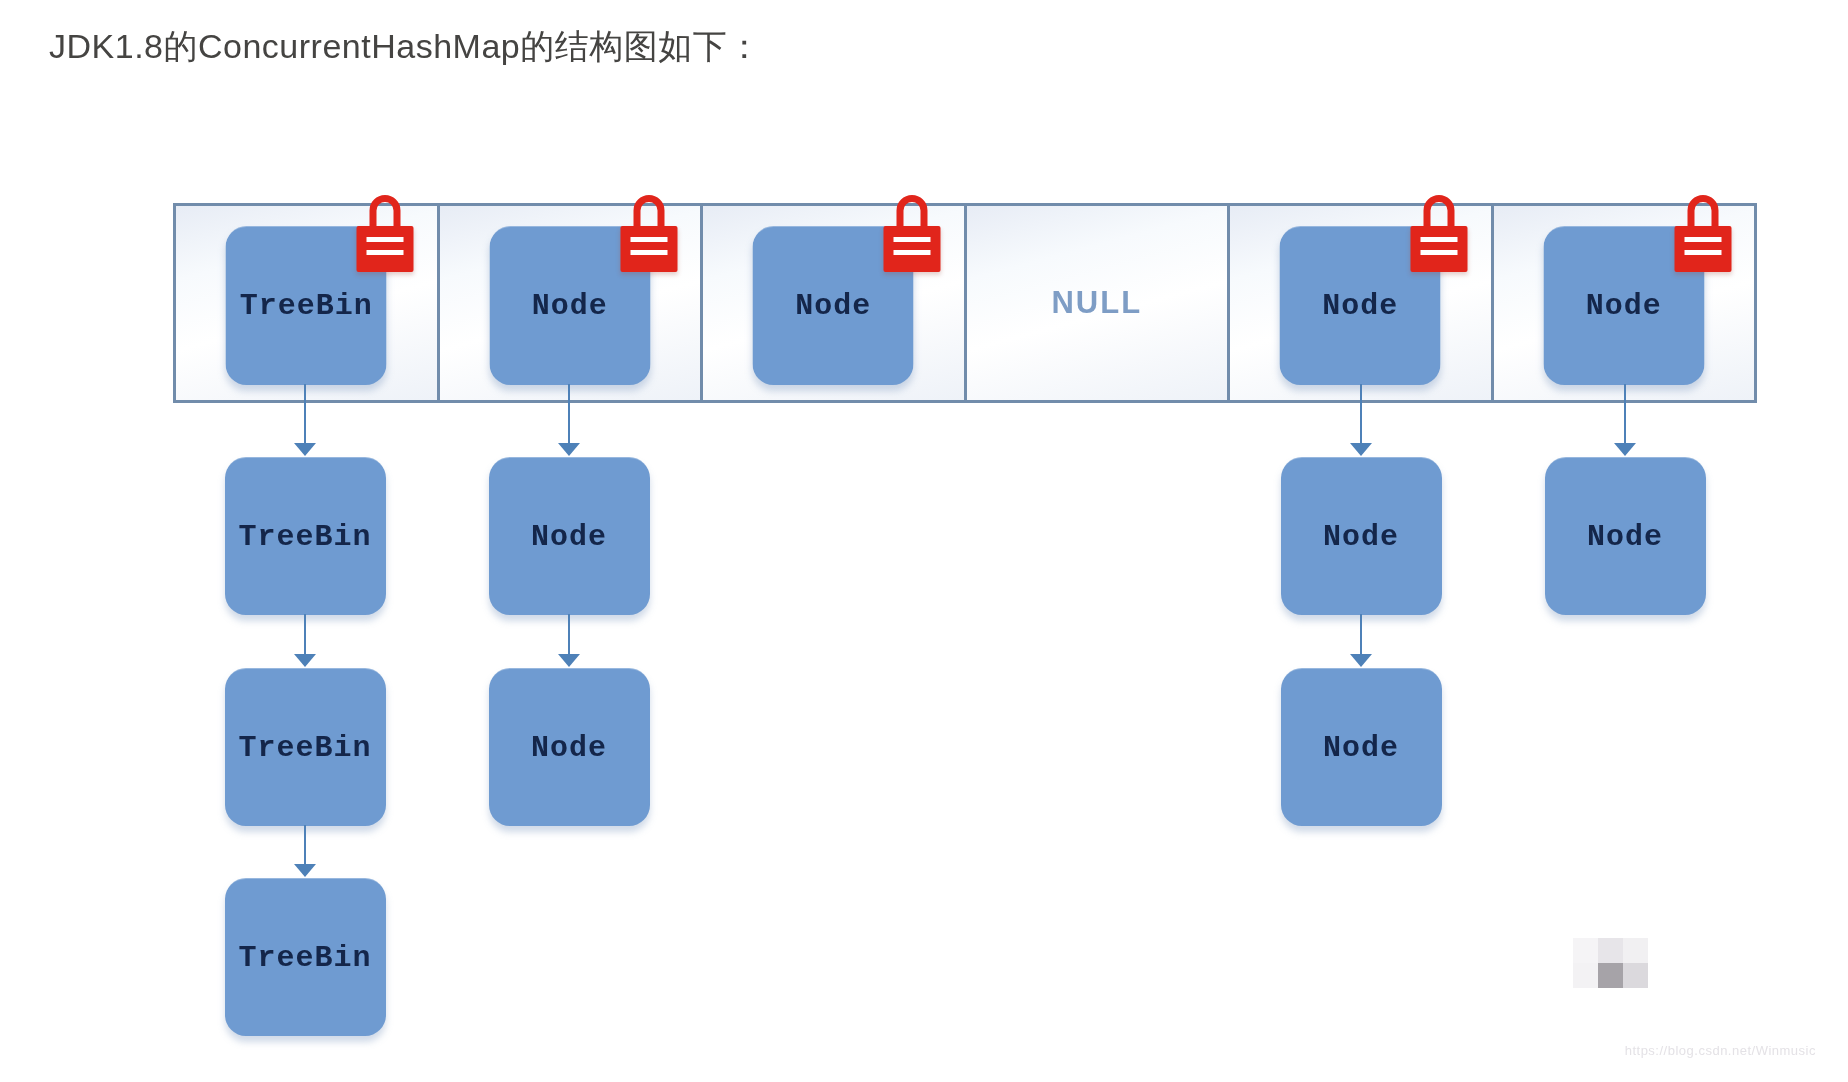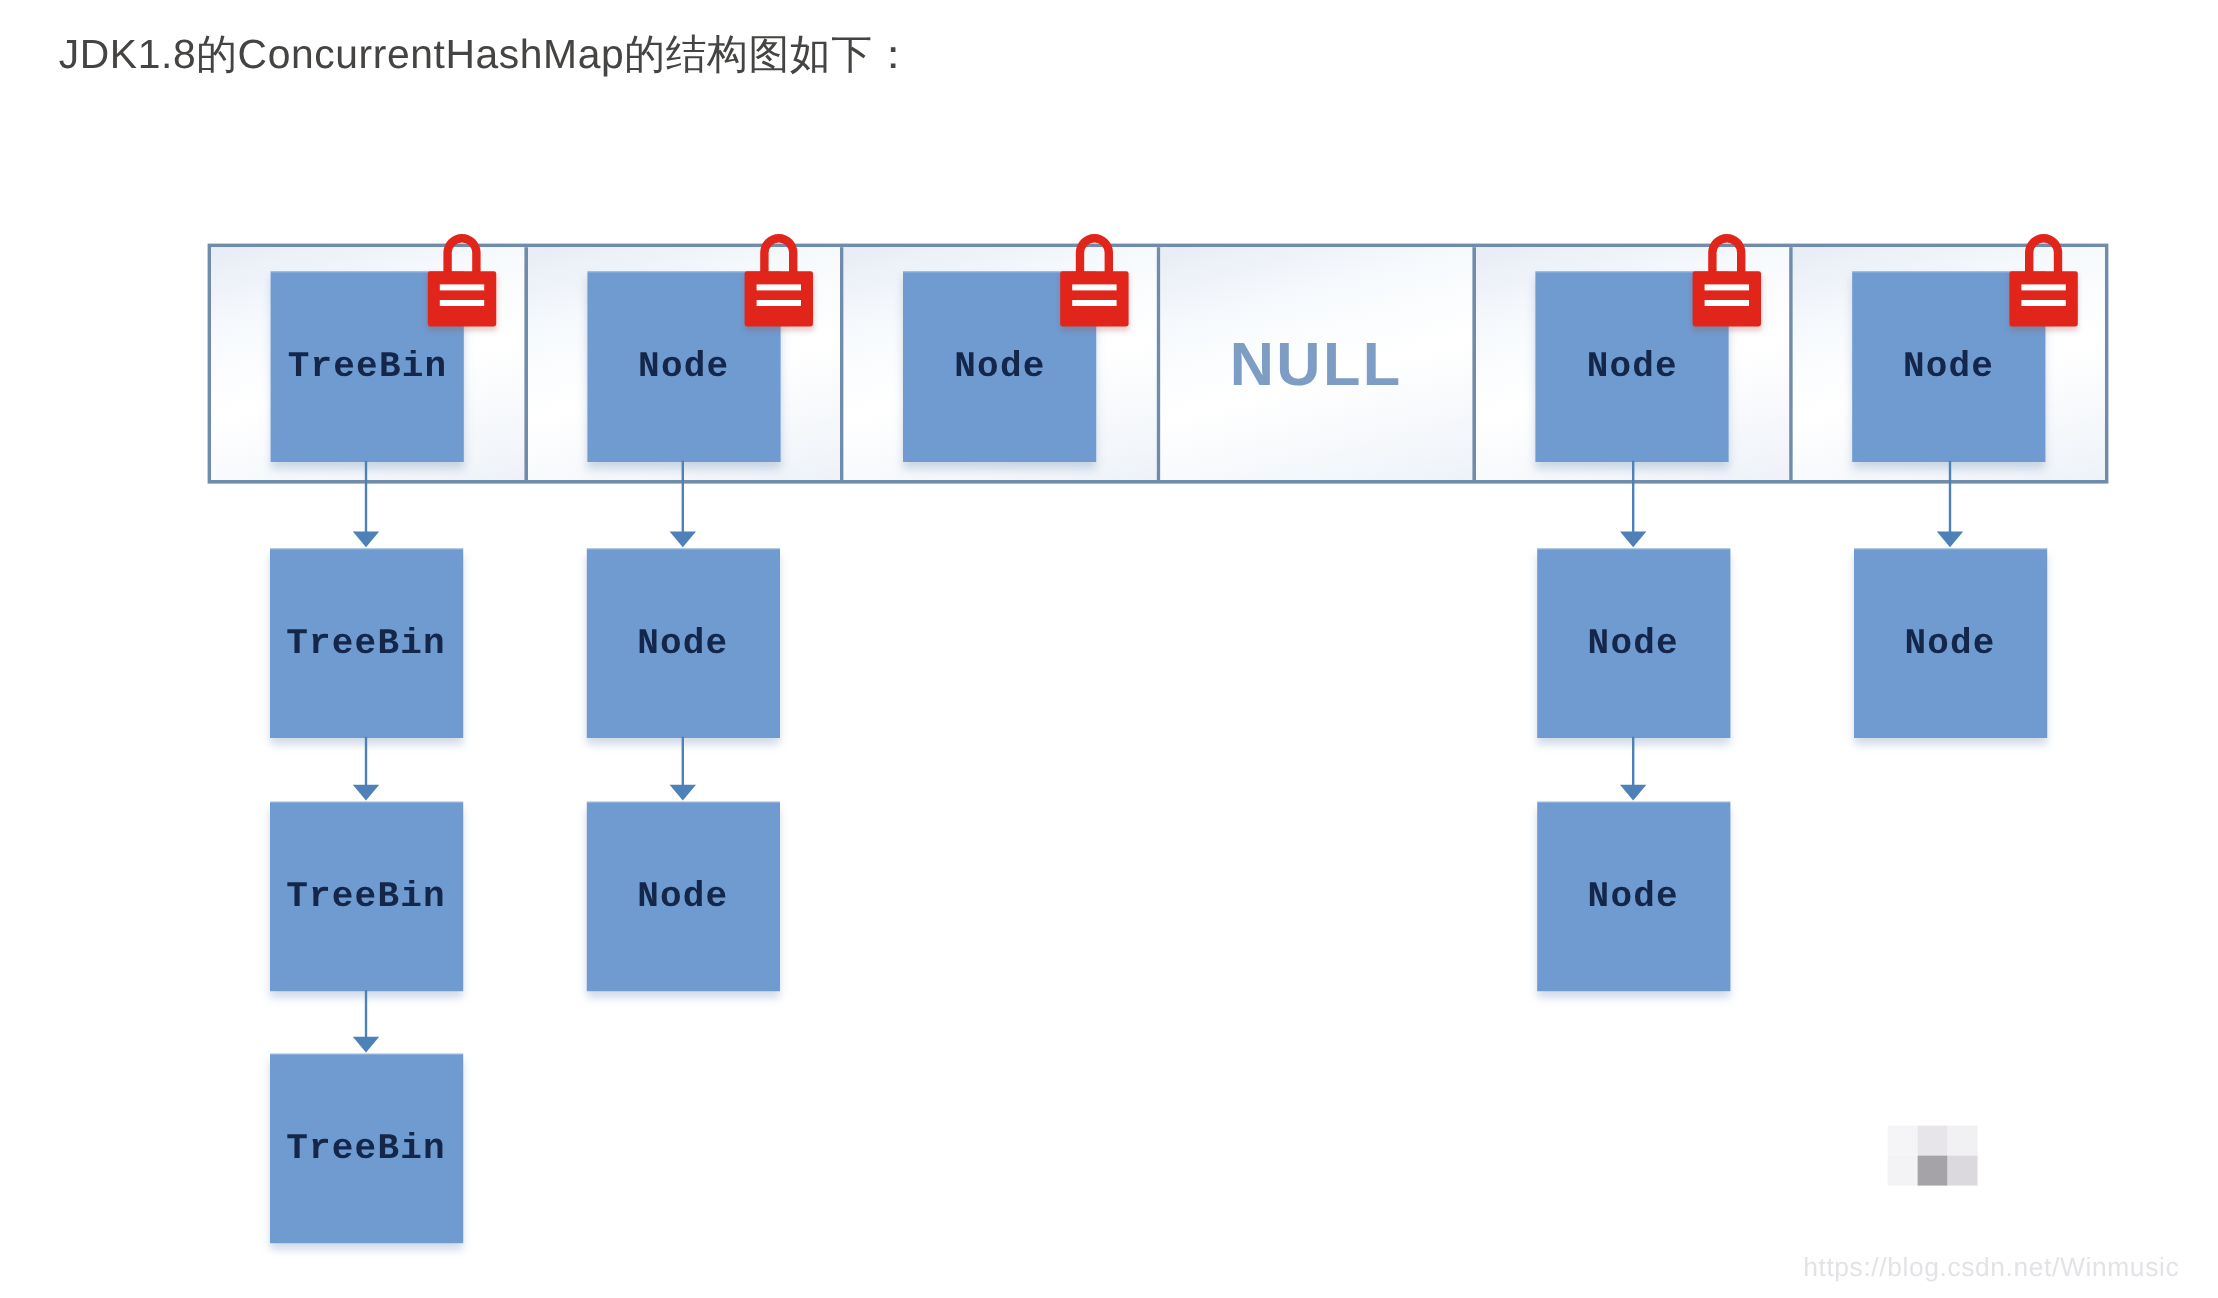--- a/index.html
+++ b/index.html
@@ -24,32 +24,33 @@
     background:linear-gradient(165deg,#e7ecf5 0%,#f7fafd 28%,#ffffff 55%,#eef2f8 100%);
   }
   .cell:last-child{border-right:none;}
   
   .node-box{
     position:absolute;width:161px;height:158px;
     background:var(--boxfill);
     display:flex;align-items:center;justify-content:center;
     box-shadow:0 6px 7px rgba(120,150,190,.35);
     border-top:1px solid rgba(255,255,255,.28);
+    border-radius:21px;
   }
   .cell .node-box{left:50%;top:20px;transform:translateX(-50%);}
   .chain-box{position:absolute;height:157px;z-index:2;}
   .node-label{
     font-family:"Liberation Mono","DejaVu Sans Mono",monospace;
     font-weight:bold;font-size:30px;letter-spacing:1px;
     color:var(--boxtext);
   }
   .null-label{
     position:absolute;inset:0;display:flex;align-items:center;justify-content:center;
     font-family:"Liberation Sans",sans-serif;font-weight:bold;
-    font-size:51px;letter-spacing:2px;color:var(--nulltext);
+    font-size:31px;letter-spacing:2px;color:var(--nulltext);
   }
   
   .lock{position:absolute;top:-1px;right:-27px;width:57px;height:46px;z-index:5;}
   .shackle{
     position:absolute;left:13px;top:-31px;width:17px;height:34px;
     border:7px solid var(--lock);border-radius:16px 16px 5px 5px;
   }
   .lock-body{
     position:absolute;left:0;top:0;right:0;bottom:0;
     background:var(--lock);border-radius:2px;
@@ -65,21 +66,21 @@
     border-left:11px solid transparent;border-right:11px solid transparent;
     border-top:13px solid var(--arrow);
   }
   
   .logo{
     position:absolute;left:1573px;top:938px;
     display:grid;grid-template-columns:repeat(3,25px);grid-template-rows:repeat(2,25px);
   }
   .wm-text{
     position:absolute;right:32px;top:1043px;
-    font-size:22px;color:var(--wmtext);letter-spacing:0.5px;
+    font-size:13px;color:var(--wmtext);letter-spacing:0.5px;
   }
 </style>
 </head>
 <body>
 
 <div class="title">JDK1.8的ConcurrentHashMap的结构图如下：</div>
 
 <div class="array" id="array-row">
     <div class="cell">
       <div class="node-box">

